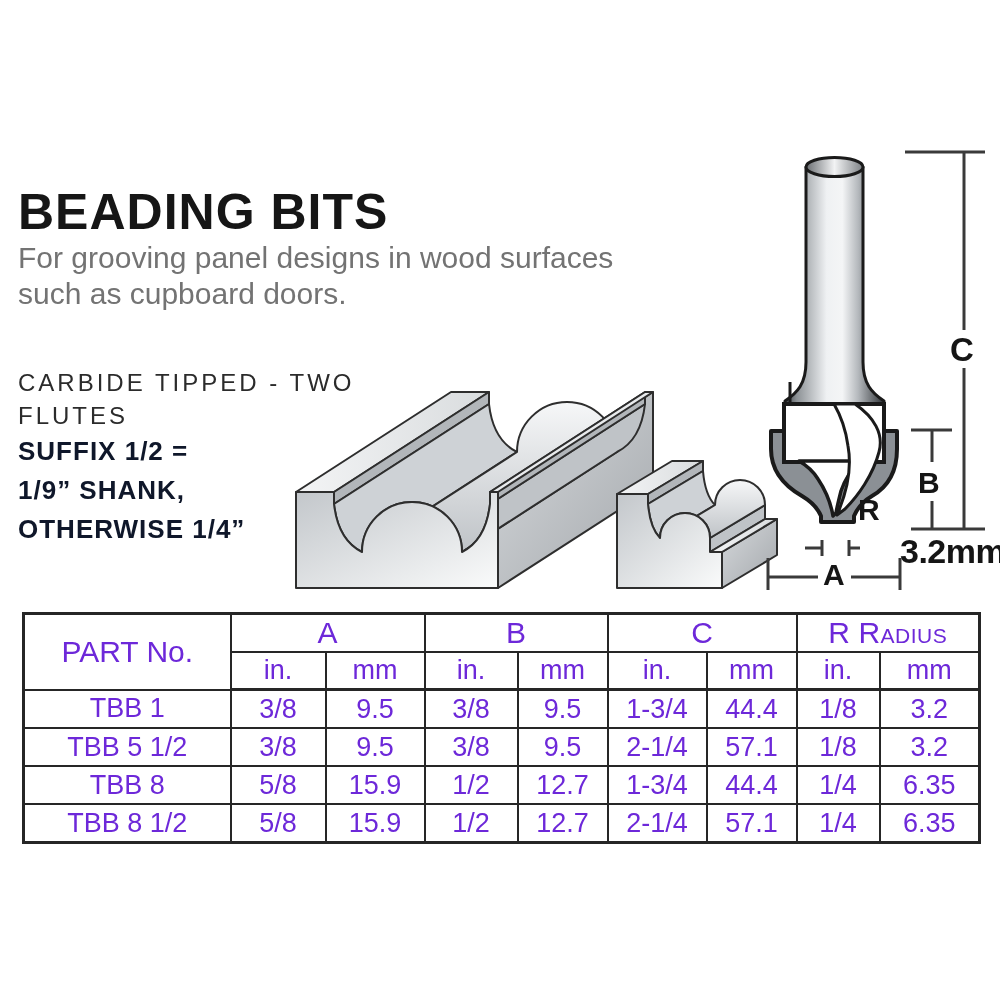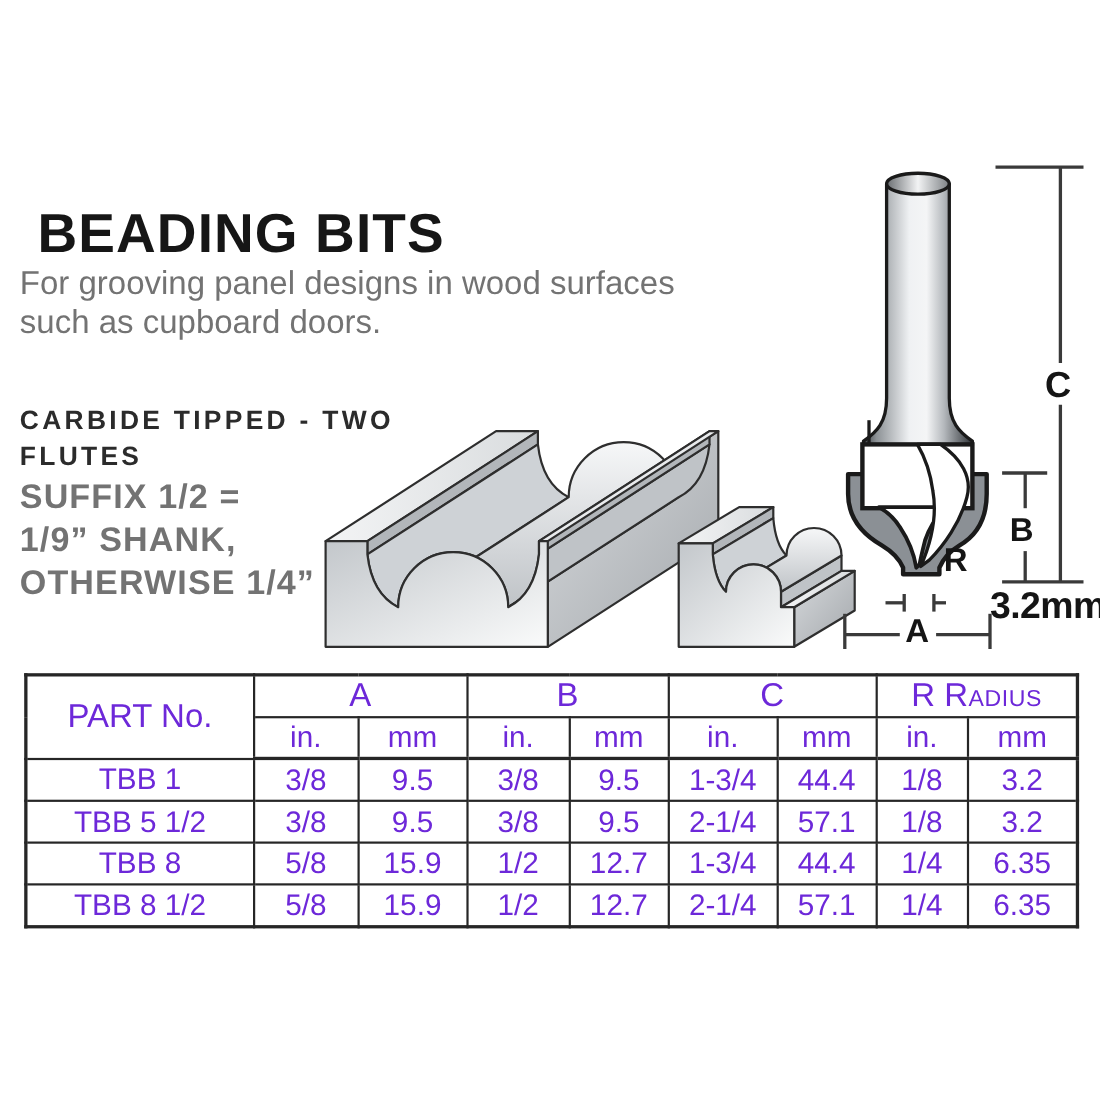--- a/index.html
+++ b/index.html
@@ -11,31 +11,31 @@
   html,body{margin:0;padding:0;}
   body{
     width:1000px;height:1000px;background:#ffffff;
     font-family:"Liberation Sans", sans-serif;color:var(--ink);
     -webkit-font-smoothing:antialiased;
   }
   .canvas{position:relative;width:1000px;height:1000px;overflow:hidden;background:#fff;}
   .abs{position:absolute;}
 
   .title{
-    left:18px;top:183px;font-size:50px;font-weight:bold;letter-spacing:1px;color:#161616;margin-left:16px;
+    left:18px;top:183px;font-size:50px;font-weight:bold;letter-spacing:1px;color:#161616;
   }
   .subtitle{
     left:18px;top:240px;font-size:30px;line-height:36px;color:#737373;
   }
   .spec{
     left:18px;top:366px;font-size:24px;line-height:33px;letter-spacing:3px;
-    font-weight:700;color:#2b2b2b;
+    font-weight:400;color:#2b2b2b;
   }
   .suffix{
-    left:18px;top:432px;font-size:31px;line-height:39px;font-weight:bold;color:#737373;
+    left:18px;top:432px;font-size:26px;line-height:39px;font-weight:bold;color:#0f172a;
     letter-spacing:1px;
   }
 
   svg.art{left:0;top:0;width:1000px;height:1000px;pointer-events:none;}
 
   .dim-label{font-weight:bold;color:#151515;}
   .lbl-c{left:950px;top:331px;font-size:33px;}
   .lbl-b{left:918px;top:466px;font-size:30px;}
   .lbl-r{left:858px;top:493px;font-size:30px;}
   .lbl-tip{left:900px;top:532px;font-size:34px;letter-spacing:-0.5px;text-align:center;}

